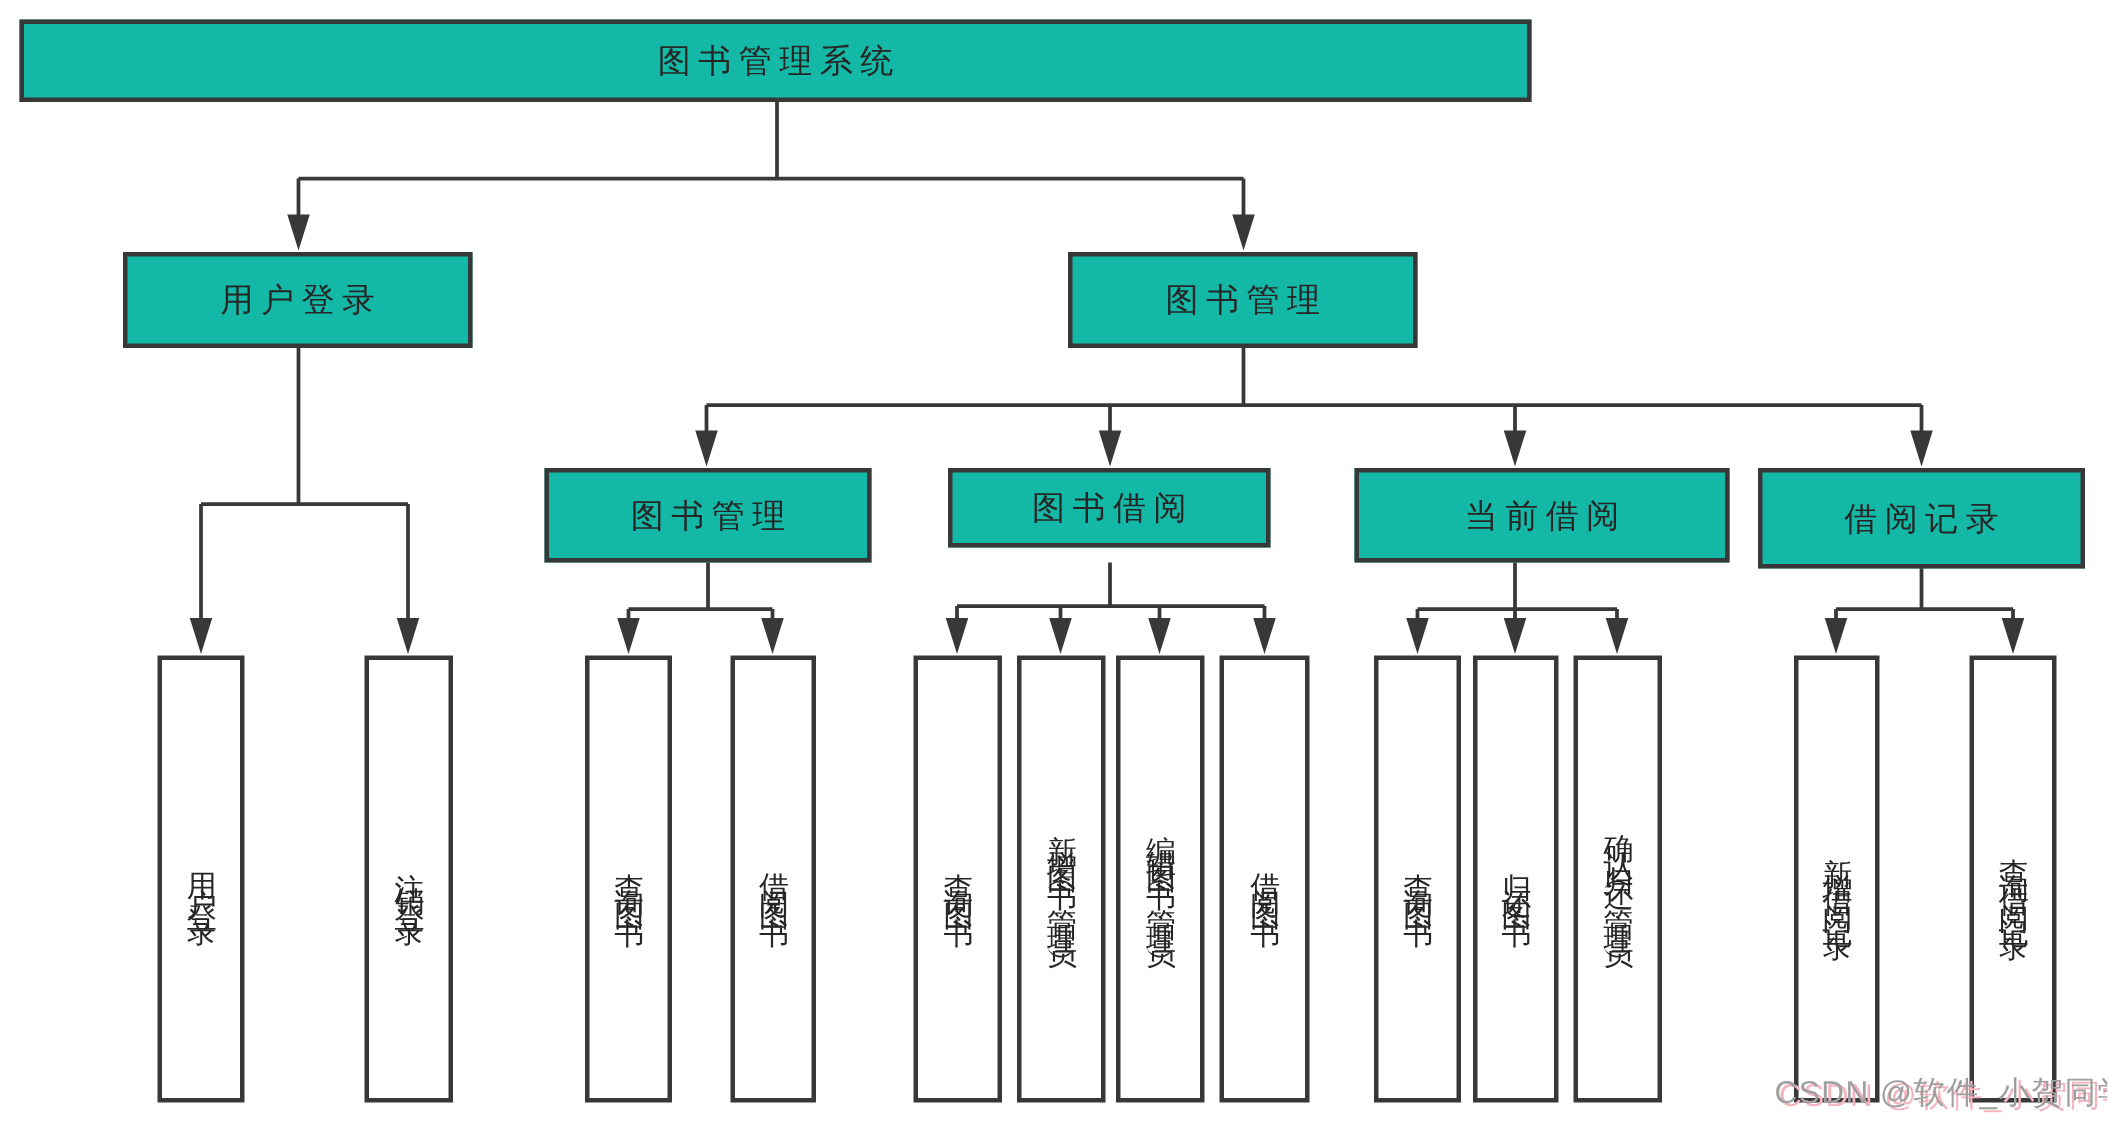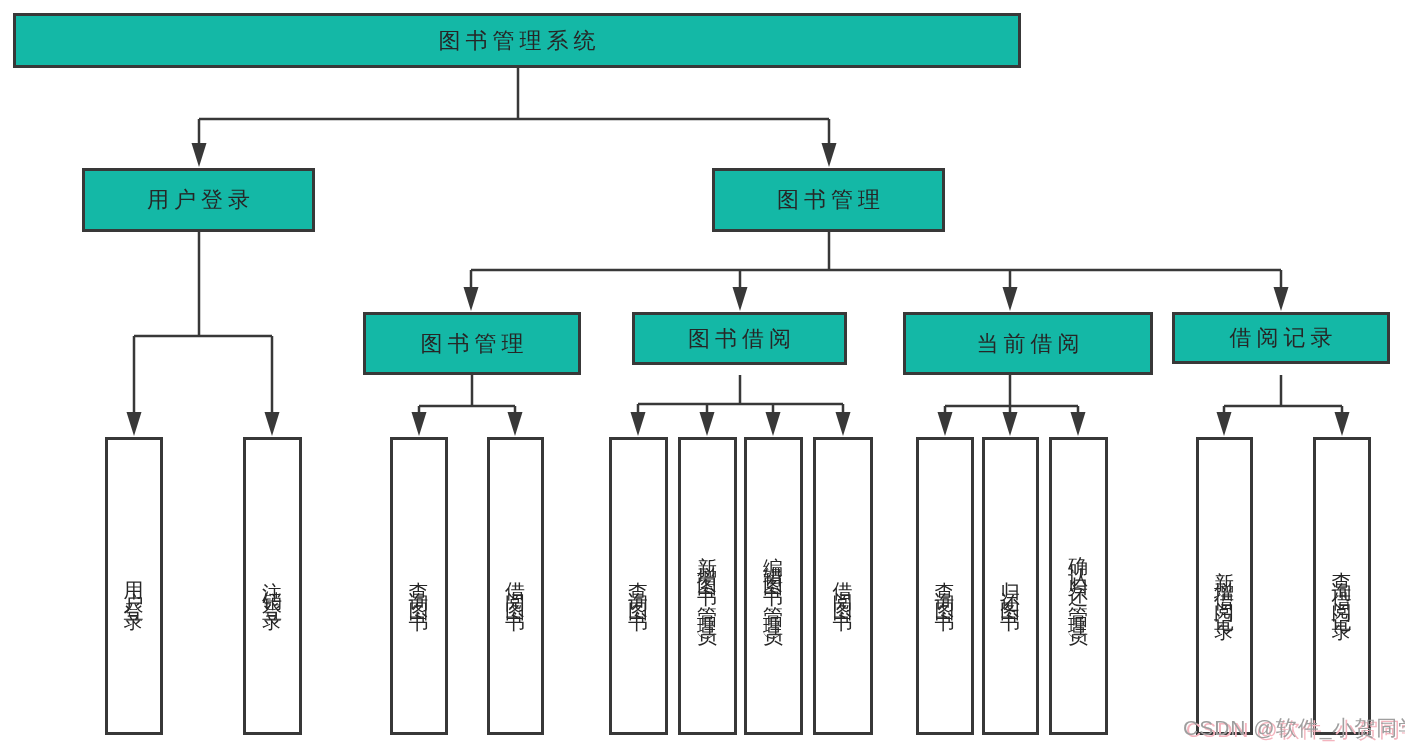--- a/index.html
+++ b/index.html
@@ -103,21 +103,21 @@
 
   <div class="hbox" style="left:363px;top:312px;width:218px;height:63px">
     <span>图书管理</span>
   </div>
   <div class="hbox" style="left:632px;top:312px;width:215px;height:53px">
     <span>图书借阅</span>
   </div>
   <div class="hbox" style="left:903px;top:312px;width:250px;height:63px">
     <span>当前借阅</span>
   </div>
-  <div class="hbox" style="left:1172px;top:312px;width:218px;height:52px">
+  <div class="hbox" style="left:1172px;top:312px;width:218px;height:67px">
     <span>借阅记录</span>
   </div>
 
   <div class="vbox" style="left:105px;width:58px">
     <span class="vtext">用户登录</span>
   </div>
   <div class="vbox" style="left:243px;width:59px">
     <span class="vtext">注销登录</span>
   </div>
 

